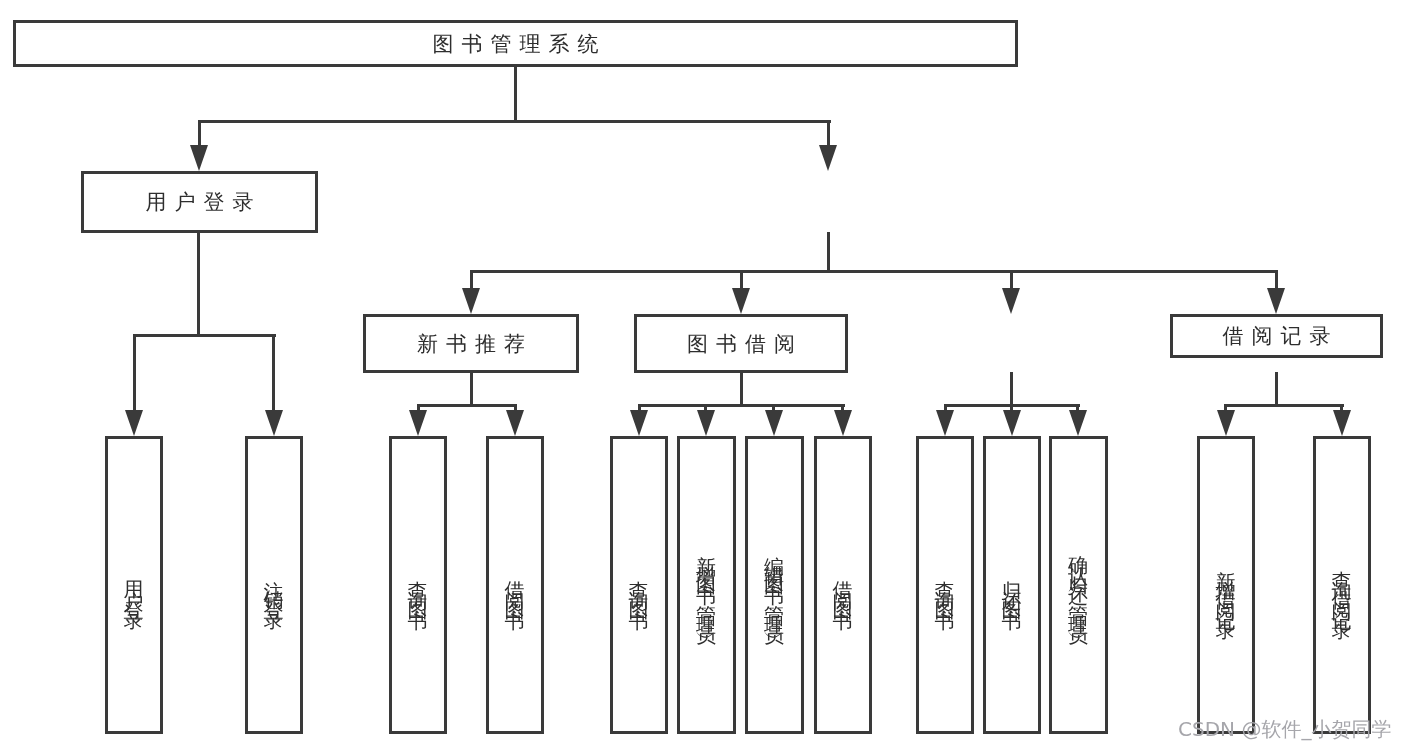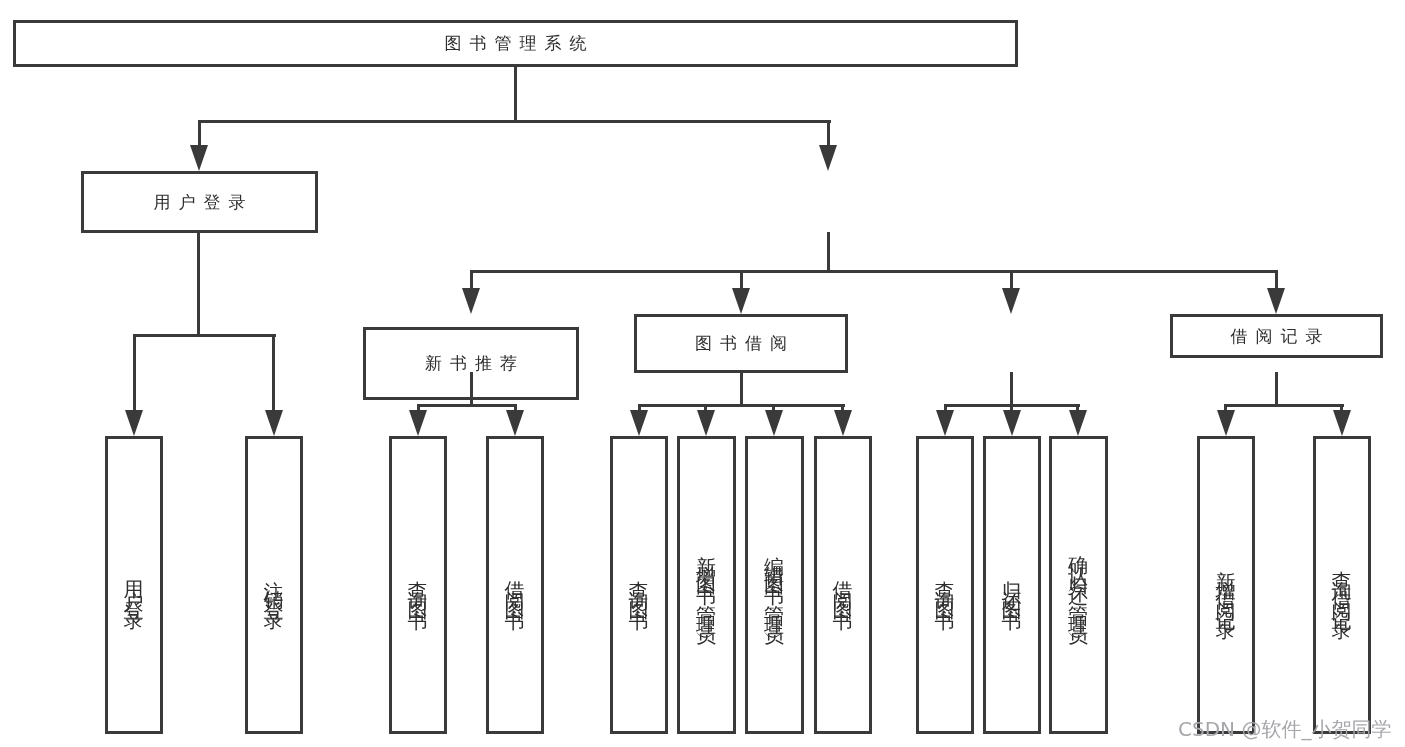--- a/index.html
+++ b/index.html
@@ -7,21 +7,21 @@
     position:relative; width:1405px; height:747px;
     background:#ffffff; overflow:hidden;
     font-family:"DejaVu Sans","Liberation Sans",sans-serif;
   }
   .box {
     position:absolute; box-sizing:border-box;
     border:3px solid #3a3a3a; background:#ffffff;
     display:flex; align-items:center; justify-content:center;
     color:#2e2e2e;
   }
-  .hbox { font-size:17px; letter-spacing:8px; text-indent:8px; white-space:nowrap; }
+  .hbox { font-size:21px; letter-spacing:8px; text-indent:8px; white-space:nowrap; }
   .vbox span {
     writing-mode:vertical-rl; text-align:center;
     font-size:20px; letter-spacing:10px; line-height:1;
   }
   .hline { position:absolute; height:3px; background:#3a3a3a; }
   .vline { position:absolute; width:3px; background:#3a3a3a; }
   .tri {
     position:absolute; width:0; height:0;
     border-left:9px solid transparent; border-right:9px solid transparent;
     border-top:26px solid #3a3a3a;
@@ -37,21 +37,21 @@
 <div class="canvas">
 
   <div class="box hbox" style="left:13px;top:20px;width:1005px;height:47px">
     <span>图书管理系统</span>
   </div>
 
   <div class="box hbox" style="left:81px;top:171px;width:237px;height:62px">
     <span>用户登录</span>
   </div>
 
-  <div class="box hbox" style="left:363px;top:327px;width:216px;height:73px">
+  <div class="box hbox" style="left:363px;top:314px;width:216px;height:59px">
     <span>新书推荐</span>
   </div>
   <div class="box hbox" style="left:634px;top:314px;width:214px;height:59px">
     <span>图书借阅</span>
   </div>
   <div class="box hbox" style="left:1170px;top:314px;width:213px;height:44px">
     <span>借阅记录</span>
   </div>
 
   <div class="box vbox" style="left:105px;top:436px;width:58px;height:298px">

